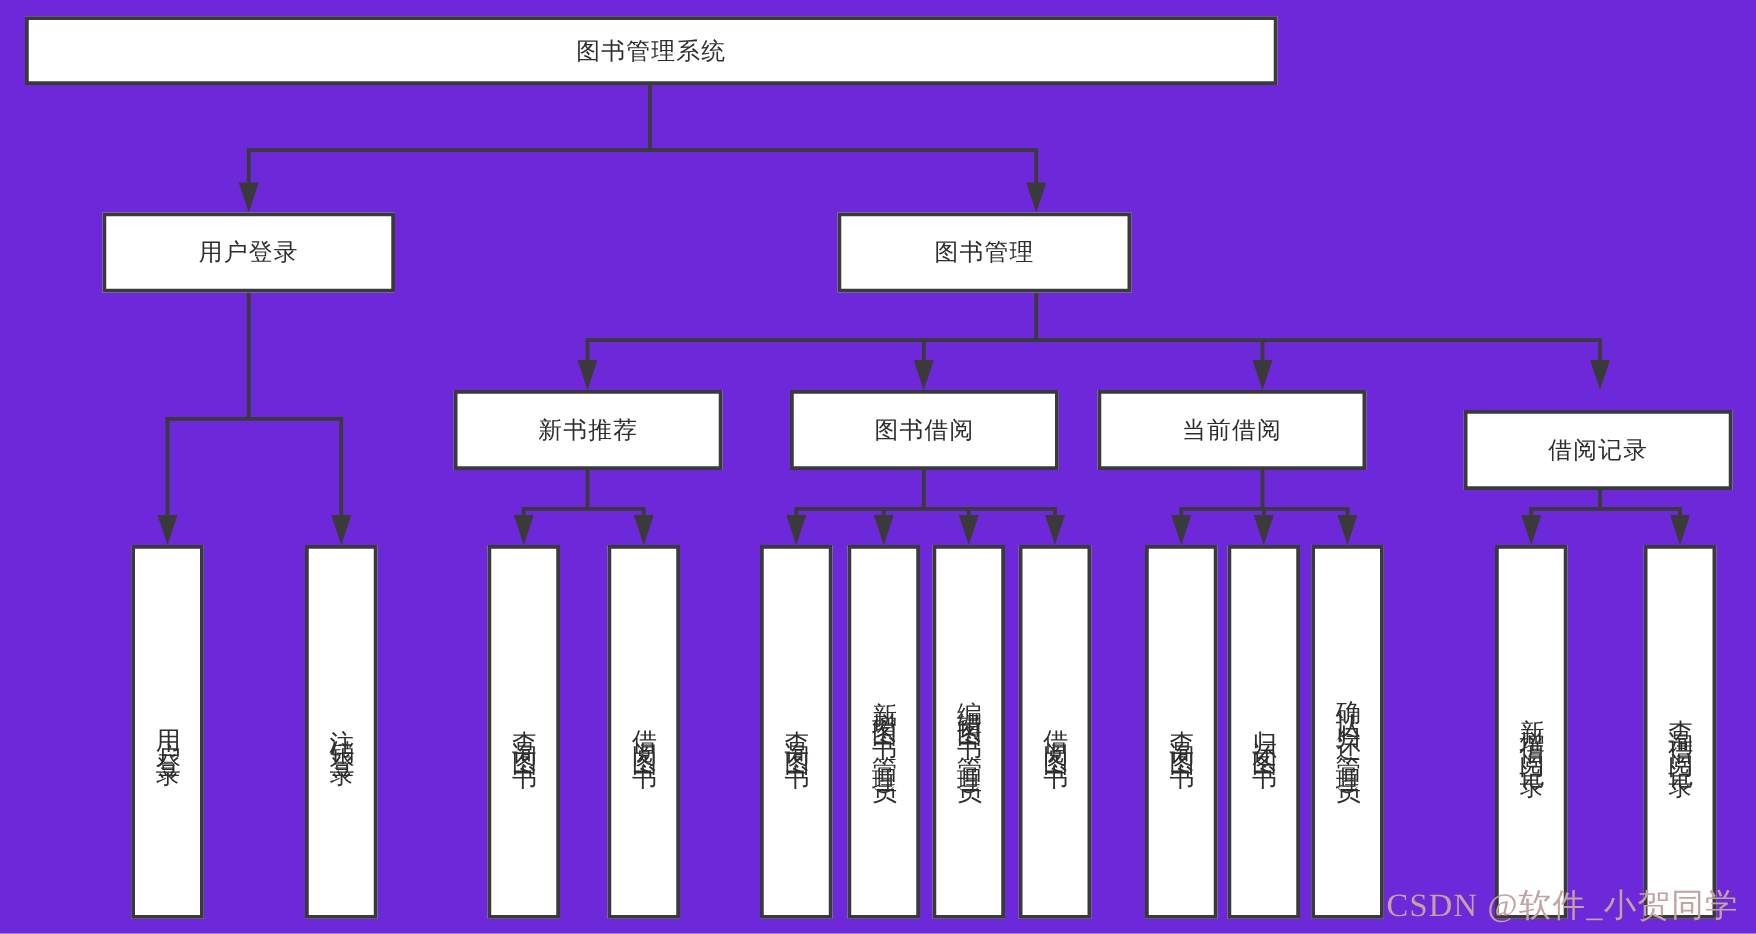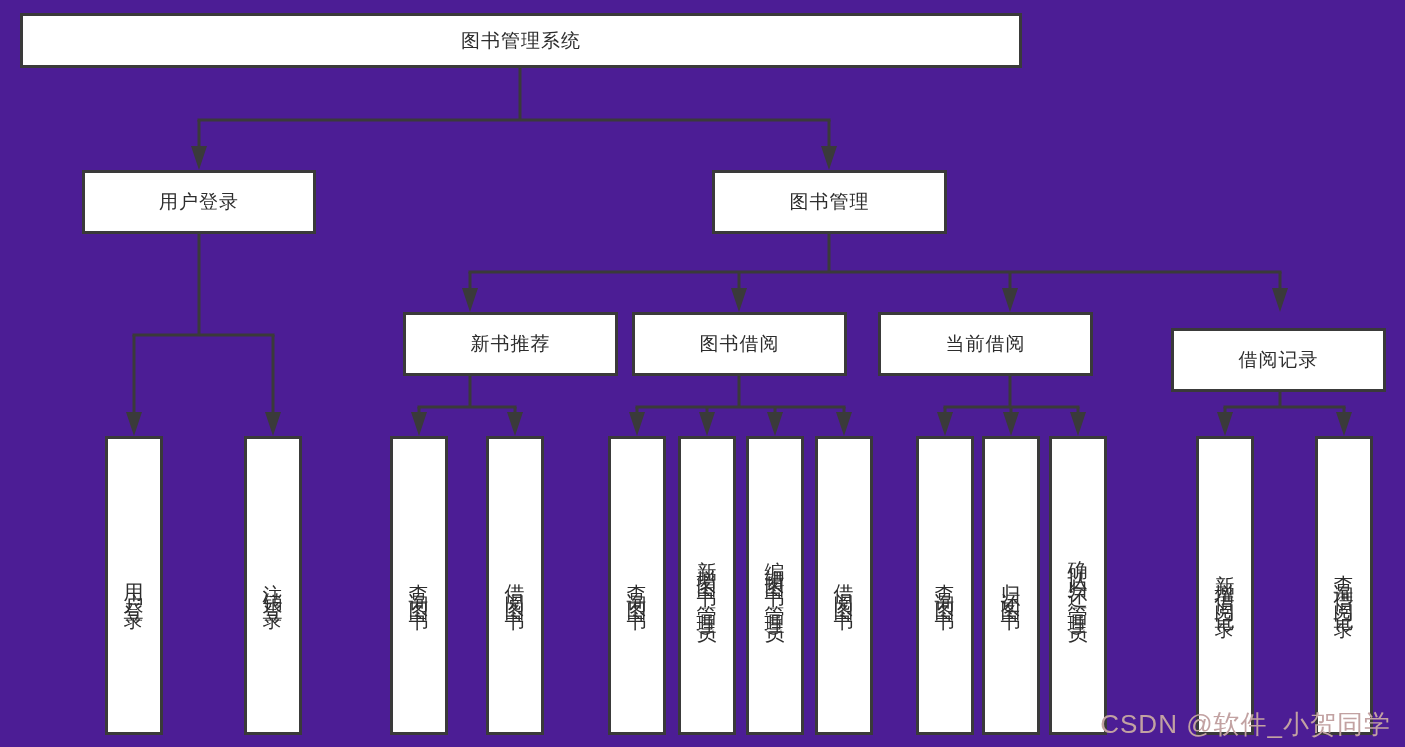--- a/index.html
+++ b/index.html
@@ -1,18 +1,18 @@
 <!DOCTYPE html>
 <html><head>
 <meta charset="utf-8">
 <style>
   html,body { margin:0; padding:0; background:#ffffff; }
   .canvas {
-    position:relative; width:1405px; height:747px; background:#4c1d95;
-    font-family:Liberation Sans, sans-serif; overflow:hidden;
+    position:relative; width:1405px; height:747px; background:#6d28d9;
+    font-family:Liberation Serif, serif; overflow:hidden;
   }
   .connectors { position:absolute; left:0; top:0; }
   .node {
     position:absolute; box-sizing:border-box; background:#ffffff;
     border:3px solid #3a3a3a; color:#2d2d2d;
     display:flex; align-items:center; justify-content:center;
   }
   .node-root { left:20px; top:13px; width:1002px; height:55px; font-size:19px; letter-spacing:1px; }
   .h-node   { top:170px; height:64px; font-size:19px; letter-spacing:1px; }
   .l3       { top:312px; height:64px; width:215px; }
@@ -93,25 +93,25 @@
     <polygon points="1336,412 1352,412 1344,436" stroke="none"></polygon>
   </svg>
 
   <div class="node node-root">
     <span>图书管理系统</span>
   </div>
 
   <div class="node h-node" style="left:82px;width:234px;">
     <span>用户登录</span>
   </div>
-  <div class="node h-node" style="left:712px;width:235px;">
+  <div class="node h-node" style="left:670px;width:235px;">
     <span>图书管理</span>
   </div>
 
-  <div class="node h-node l3" style="left:363px;margin-left:40px;">
+  <div class="node h-node l3" style="left:363px;">
     <span>新书推荐</span>
   </div>
   <div class="node h-node l3" style="left:632px;">
     <span>图书借阅</span>
   </div>
   <div class="node h-node l3" style="left:878px;">
     <span>当前借阅</span>
   </div>
   <div class="node h-node l3" style="left:1171px;margin-top:16px;">
     <span>借阅记录</span>

